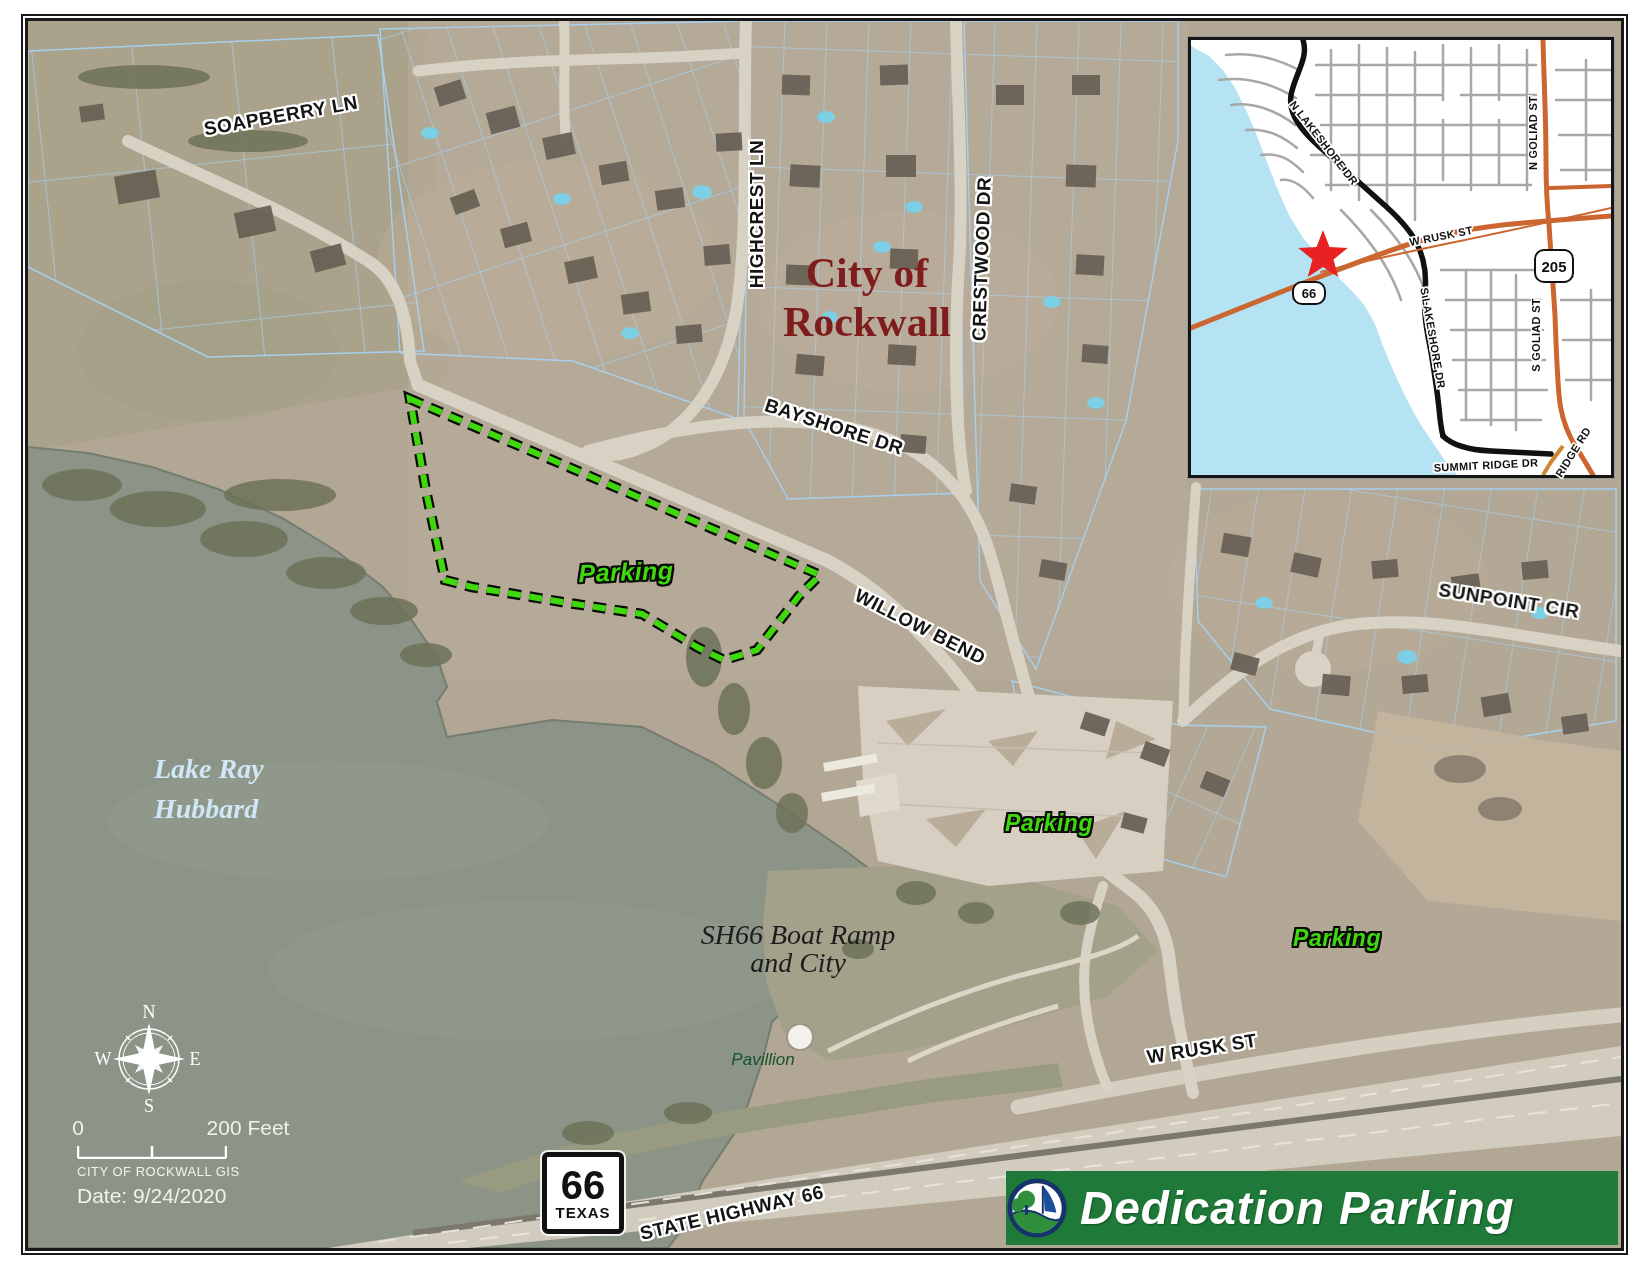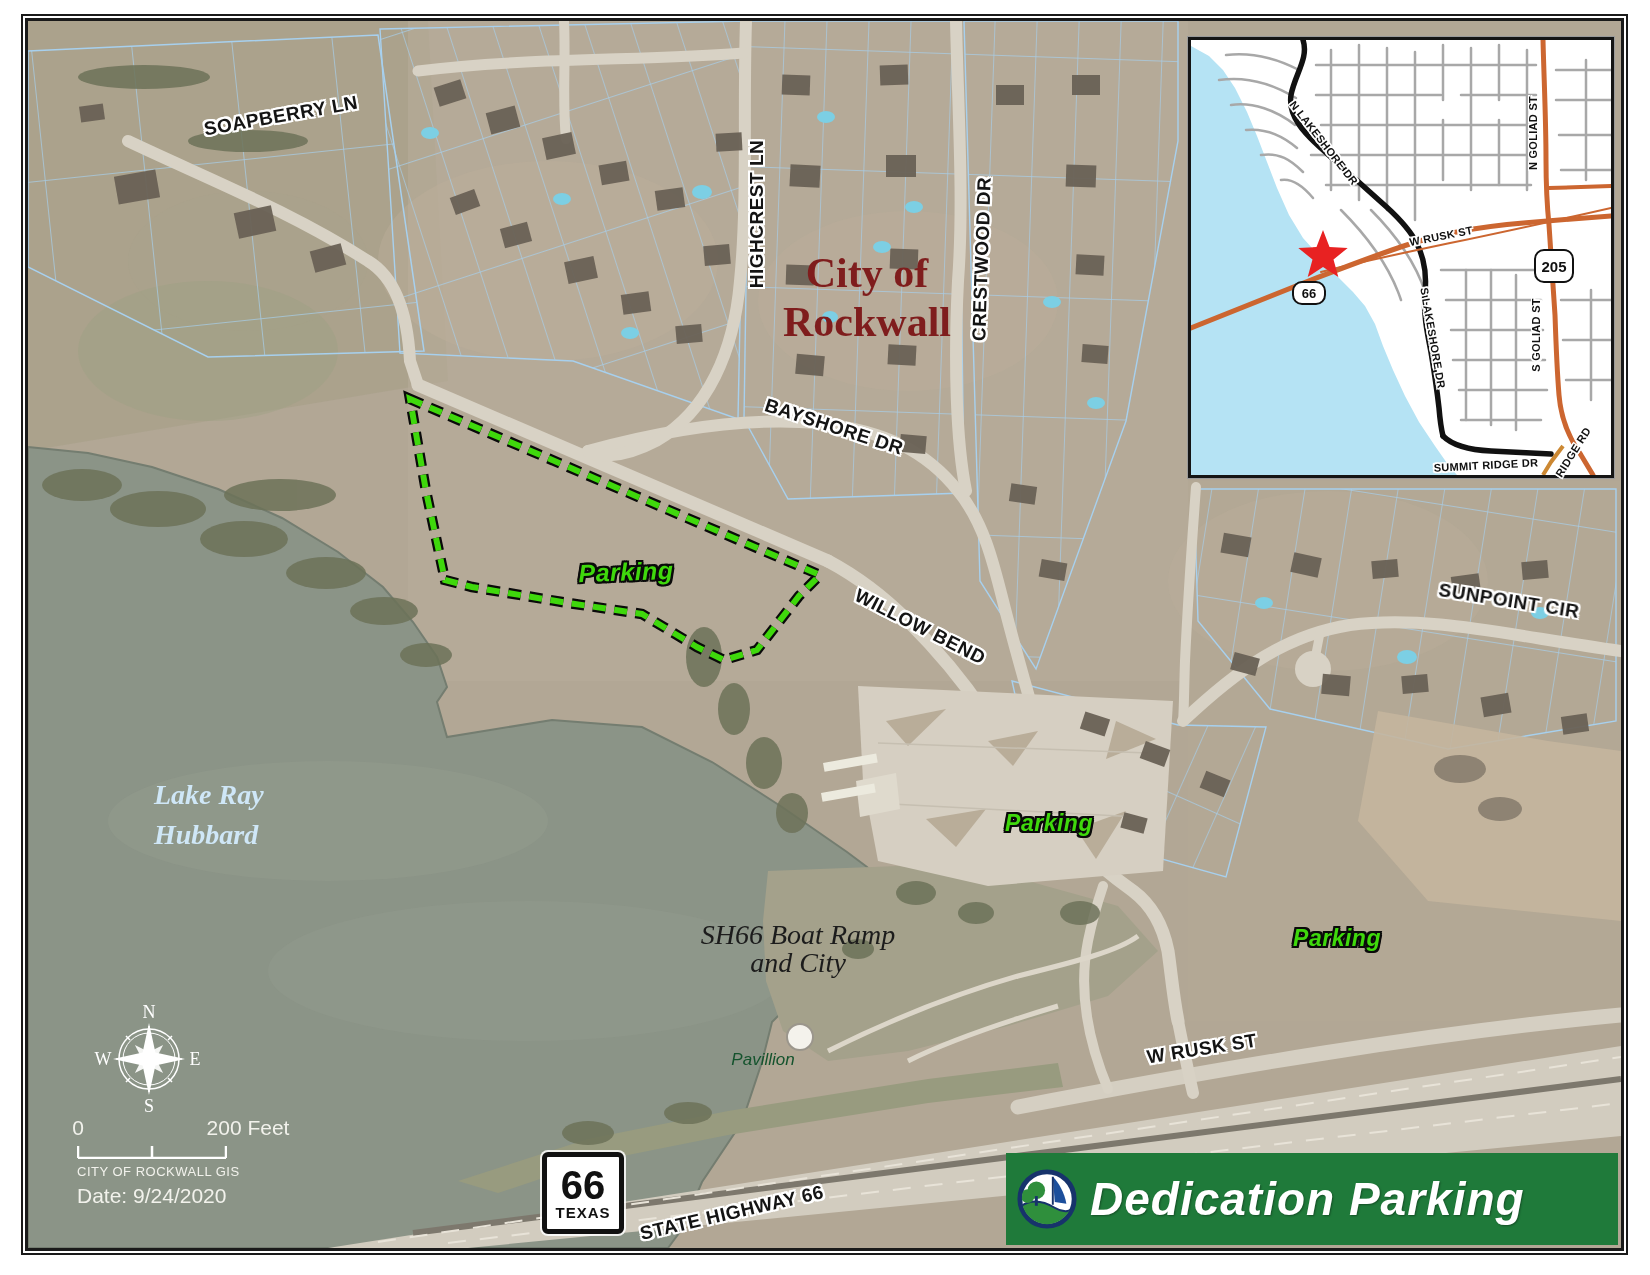--- a/index.html
+++ b/index.html
@@ -35,22 +35,22 @@
   .inset{position:absolute;left:1160px;top:16px;width:420px;height:435px;background:#fff;
          border:3px solid #151515;box-shadow:0 0 0 1px #9a9a9a;}
   .inset svg{position:absolute;inset:0;width:420px;height:435px;}
   .inset-lbl{font-weight:bold;font-size:11px;color:#111;letter-spacing:.3px;
     text-shadow:-1.5px -1.5px 0 #fff,1.5px -1.5px 0 #fff,-1.5px 1.5px 0 #fff,1.5px 1.5px 0 #fff,
                 0 -1.5px 0 #fff,0 1.5px 0 #fff,-1.5px 0 0 #fff,1.5px 0 0 #fff;}
   .shield-ins{position:absolute;background:#fff;border:2px solid #111;border-radius:10px;
      display:flex;align-items:center;justify-content:center;font-weight:bold;color:#111;
      transform:translate(-50%,-50%);}
 
-  .banner{position:absolute;right:3px;bottom:3px;width:612px;height:92px;background:#1f7a3a;
-     display:flex;align-items:center;box-sizing:border-box;padding-left:10px;gap:12px;}
+  .banner{position:absolute;right:3px;bottom:3px;width:612px;height:74px;background:#1f7a3a;
+     display:flex;align-items:center;box-sizing:border-box;gap:12px;}
   .banner-title{font-weight:bold;font-style:italic;font-size:46px;color:#fff;letter-spacing:1px;
      text-shadow:1px 1px 2px rgba(0,0,0,.35);}
 
   .legend-text{position:absolute;color:#f2f2ec;}
   .scale-num{font-size:21px;transform:translate(-50%,-50%);}
   .credit{font-size:13px;letter-spacing:.5px;}
   .date{font-size:21px;}
 </style>
 </head>
 <body>
@@ -258,21 +258,21 @@
    <div class="lbl street" style="left:892px;top:606px;transform:translate(-50%,-50%) rotate(27deg);">WILLOW BEND</div>
    <div class="lbl street" style="left:1481px;top:580px;transform:translate(-50%,-50%) rotate(9deg);">SUNPOINT CIR</div>
    <div class="lbl street" style="left:1174px;top:1028px;transform:translate(-50%,-50%) rotate(-9deg);">W RUSK ST</div>
    <div class="lbl street" style="left:704px;top:1192px;transform:translate(-50%,-50%) rotate(-13deg);">STATE HIGHWAY 66</div>
 
    <div class="lbl city" style="left:839px;top:277px;">
      <div>City of</div>
      <div>Rockwall</div>
    </div>
 
-   <div class="lbl lake" style="left:126px;top:768px;margin-top:26px;">
+   <div class="lbl lake" style="left:126px;top:768px;">
      <div>Lake Ray</div>
      <div>Hubbard</div>
    </div>
 
    <div class="lbl boat" style="left:770px;top:928px;">
      <div>SH66 Boat Ramp</div>
      <div>and City</div>
    </div>
 
    <div class="lbl pav" style="left:735px;top:1039px;">Pavillion</div>

